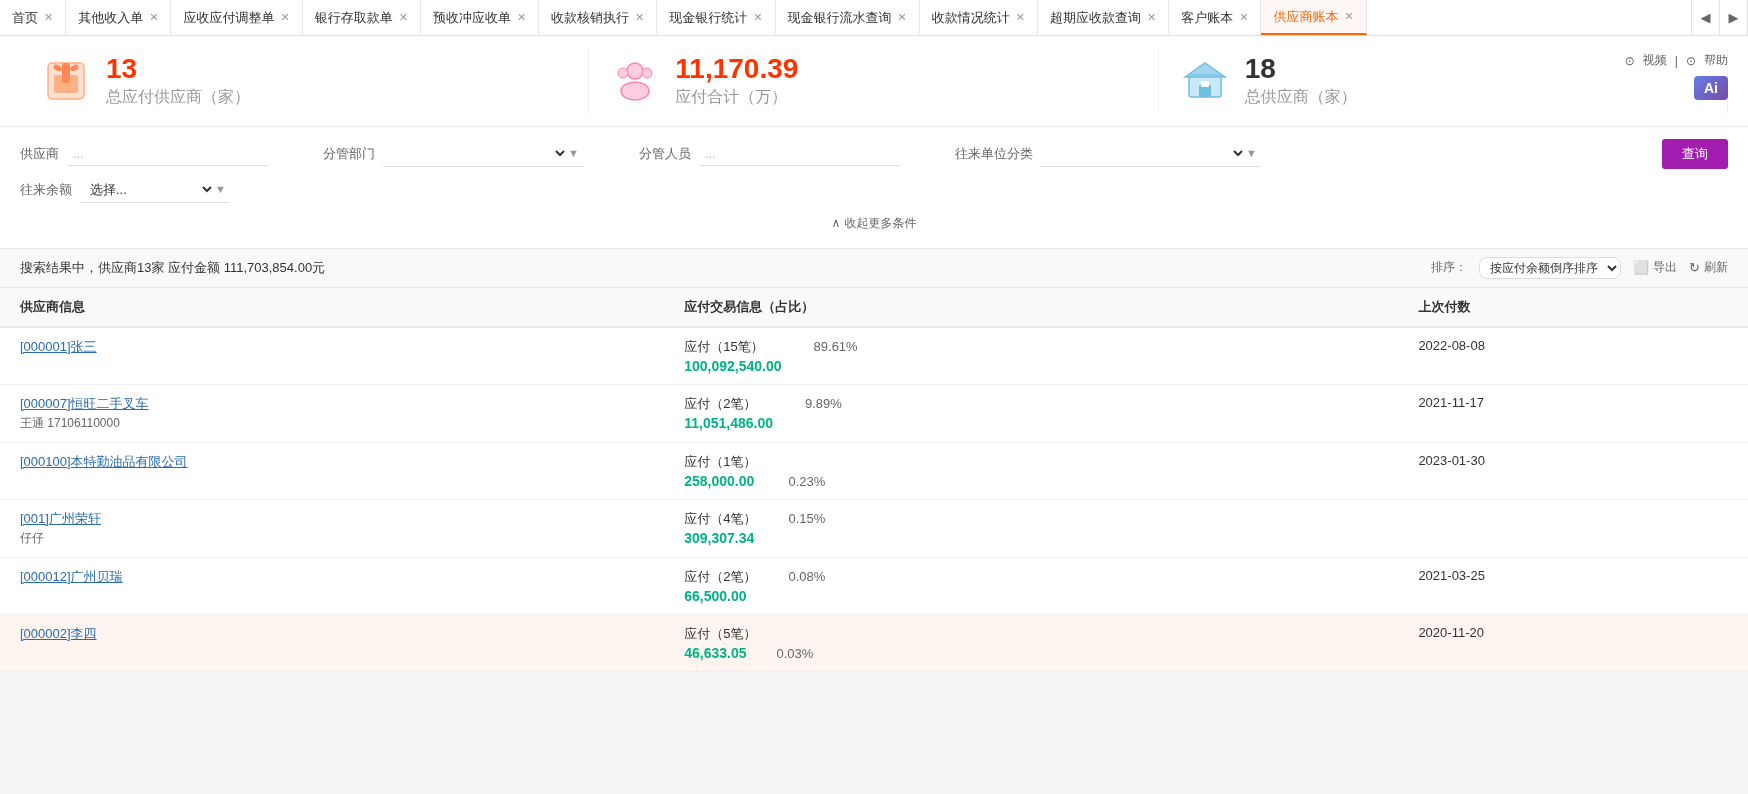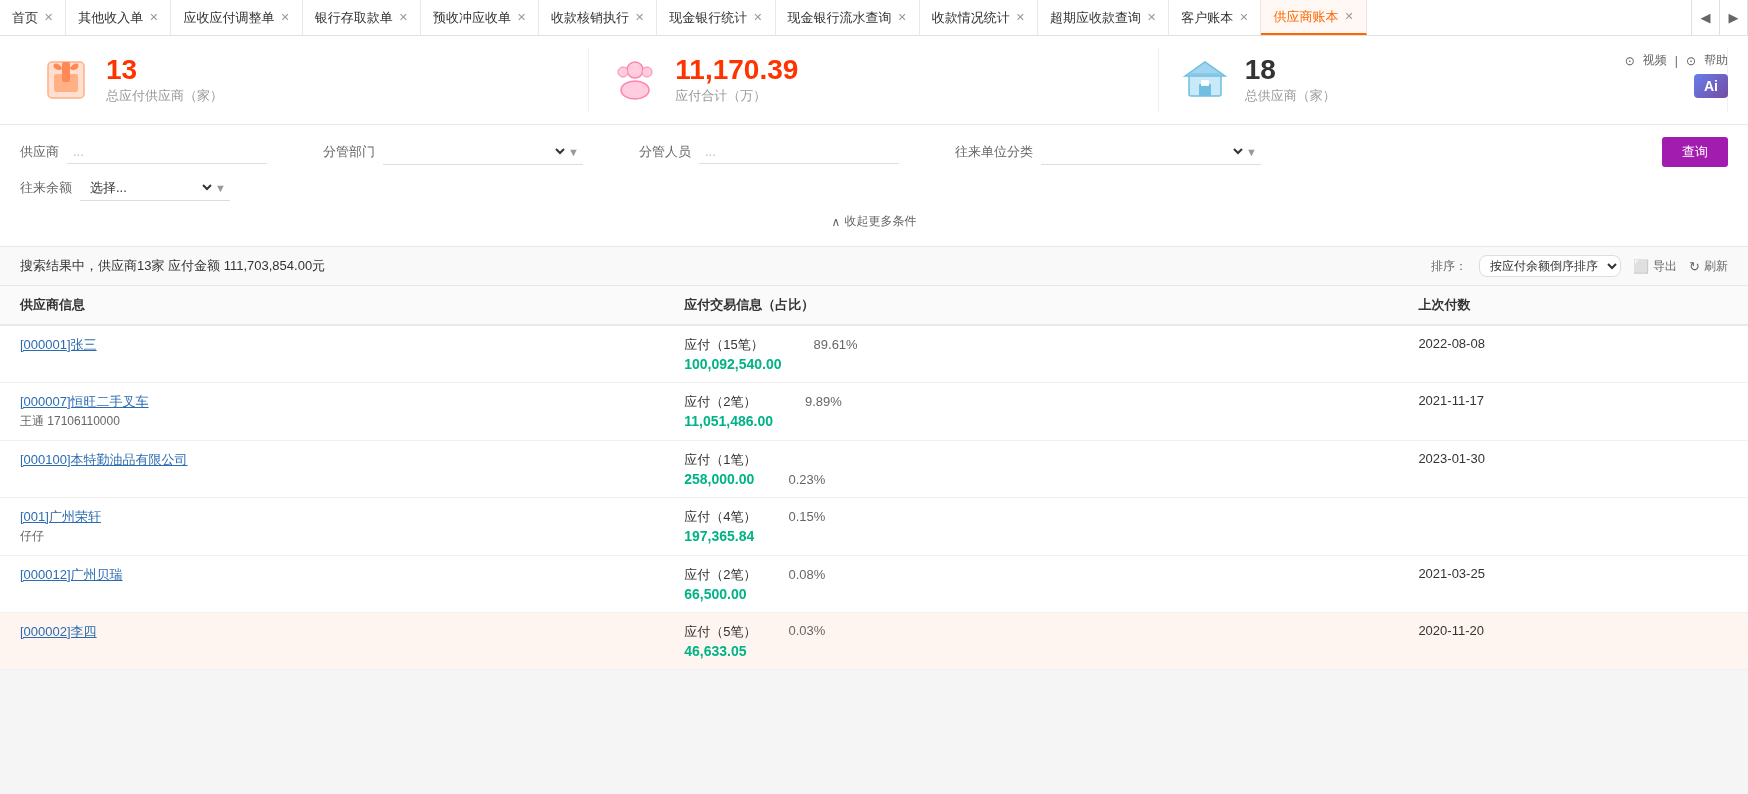--- a/index.html
+++ b/index.html
@@ -82,21 +82,21 @@
       justify-content: center;
     }
     .card-info { display: flex; flex-direction: column; }
     .card-number {
       font-size: 28px;
       font-weight: bold;
       color: #ff3300;
       line-height: 1.1;
     }
     .card-number.dark { color: #333; }
-    .card-label { font-size: 13px; color: #999; margin-top: 2px; }
+    .card-label { font-size: 16px; color: #999; margin-top: 2px; }
     .top-right-links {
       position: absolute;
       right: 20px;
       top: 16px;
       font-size: 12px;
       color: #666;
       display: flex;
       gap: 8px;
       align-items: center;
     }
@@ -516,21 +516,21 @@
       </div>
     </td>
           <td><span class="last-pay">2023-01-30</span></td>
         </tr>
         <tr>
           <td><a class="supplier-link">[001]广州荣轩</a><div class="supplier-sub">仔仔</div></td>
           <td>
       <div style="display:flex; align-items:baseline; gap:16px;">
         <div>
           <span class="payable-count">应付（4笔）</span>
-          <span class="payable-amount">197,365.84</span>
+          <span class="payable-amount">309,307.34</span>
         </div>
         <span class="payable-percent">0.15%</span>
       </div>
     </td>
           <td><span class="last-pay"></span></td>
         </tr>
         <tr>
           <td><a class="supplier-link">[000012]广州贝瑞</a></td>
           <td>
       <div style="display:flex; align-items:baseline; gap:16px;">
@@ -539,21 +539,21 @@
           <span class="payable-amount">66,500.00</span>
         </div>
         <span class="payable-percent">0.08%</span>
       </div>
     </td>
           <td><span class="last-pay">2021-03-25</span></td>
         </tr>
         <tr class="highlighted">
           <td><a class="supplier-link">[000002]李四</a></td>
           <td>
-      <div style="display:flex; align-items:flex-start; gap:16px;">
+      <div style="display:flex; align-items:flex-end; gap:4px;">
         <div>
           <span class="payable-count">应付（5笔）</span>
           <span class="payable-amount">46,633.05</span>
         </div>
         <span class="payable-percent">0.03%</span>
       </div>
     </td>
           <td><span class="last-pay">2020-11-20</span></td>
         </tr>
       </tbody>

